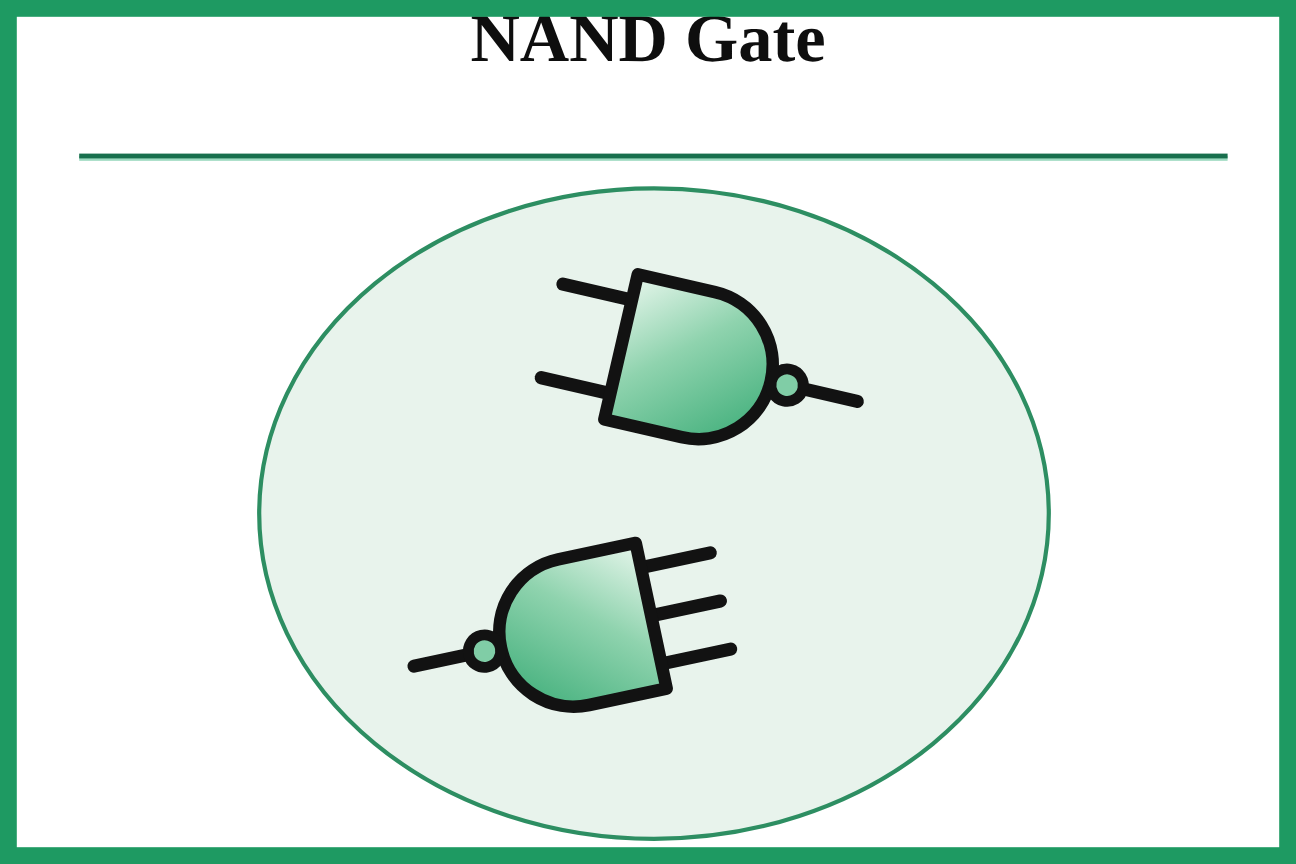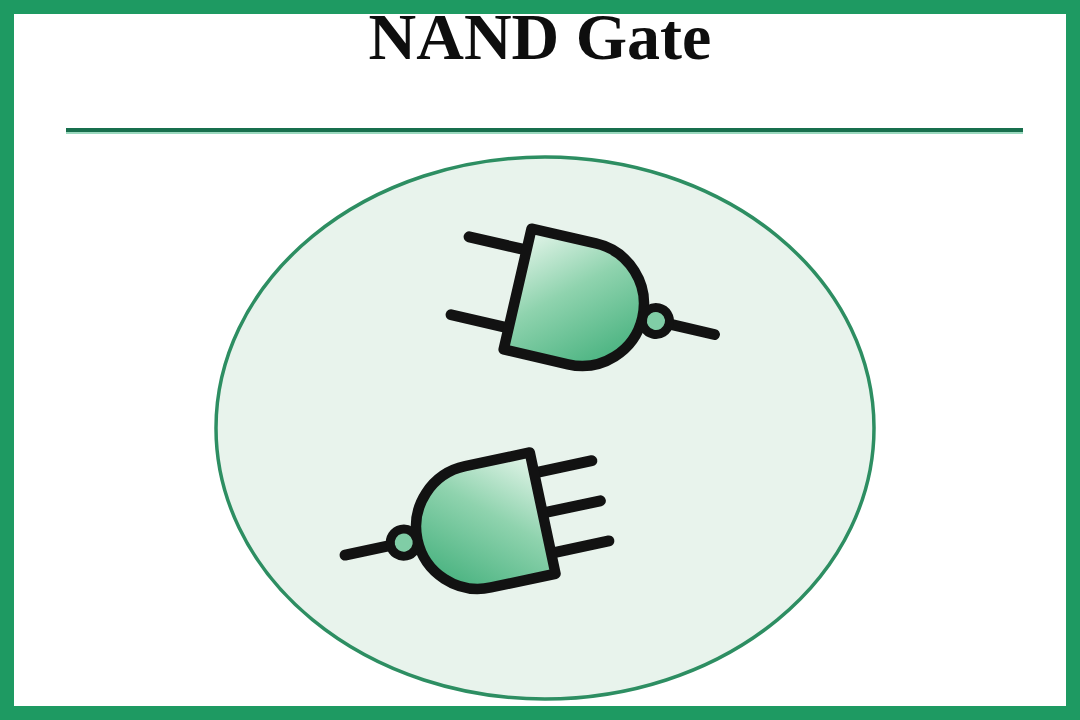--- a/index.html
+++ b/index.html
@@ -15,21 +15,21 @@
     border:14px solid var(--frame-green,#1e9a62);
     box-sizing:border-box;
     pointer-events:none;
     z-index:5;
   }
   .page-title{
     position:absolute;
     top:4px;left:0;right:0;
     margin:0;
     text-align:center;
-    font-size:66px;
+    font-size:57px;
     font-weight:bold;
     line-height:1;
     color:#0e0e0e;
     z-index:3;
   }
   .title-divider{
     position:absolute;
     left:66px;top:128px;
     width:957px;height:4px;
     background:var(--divider-green,#186f4d);

